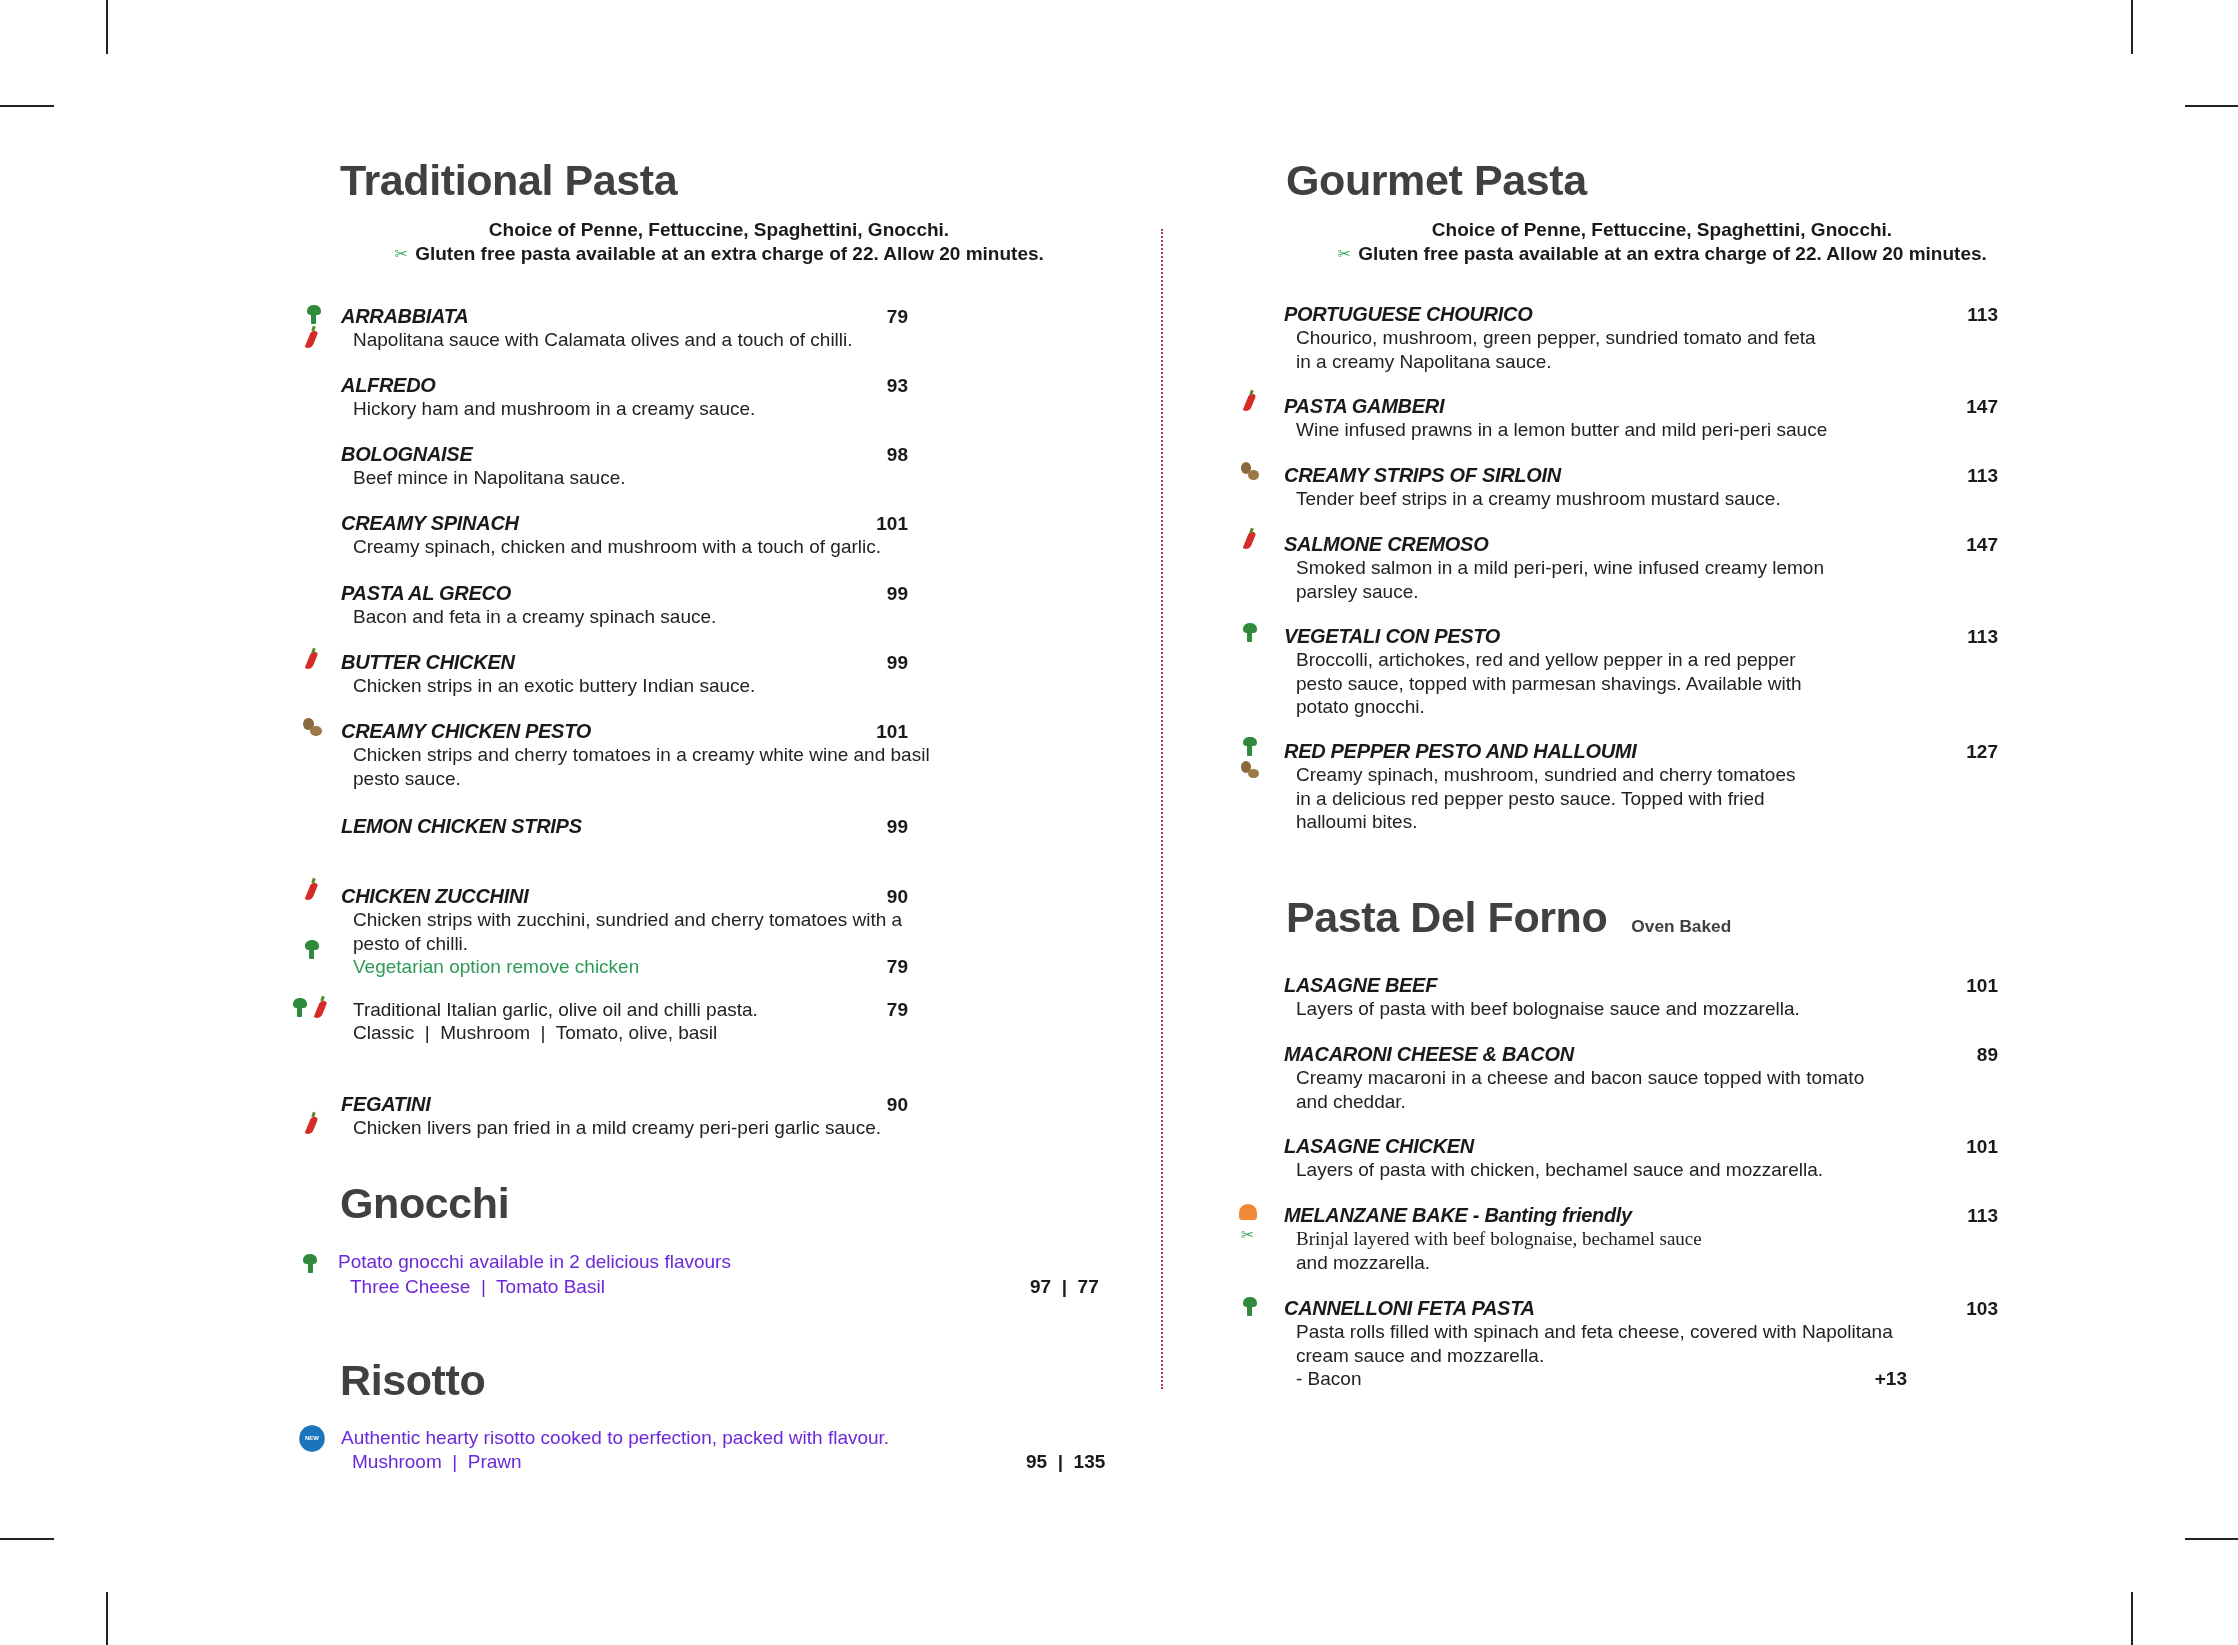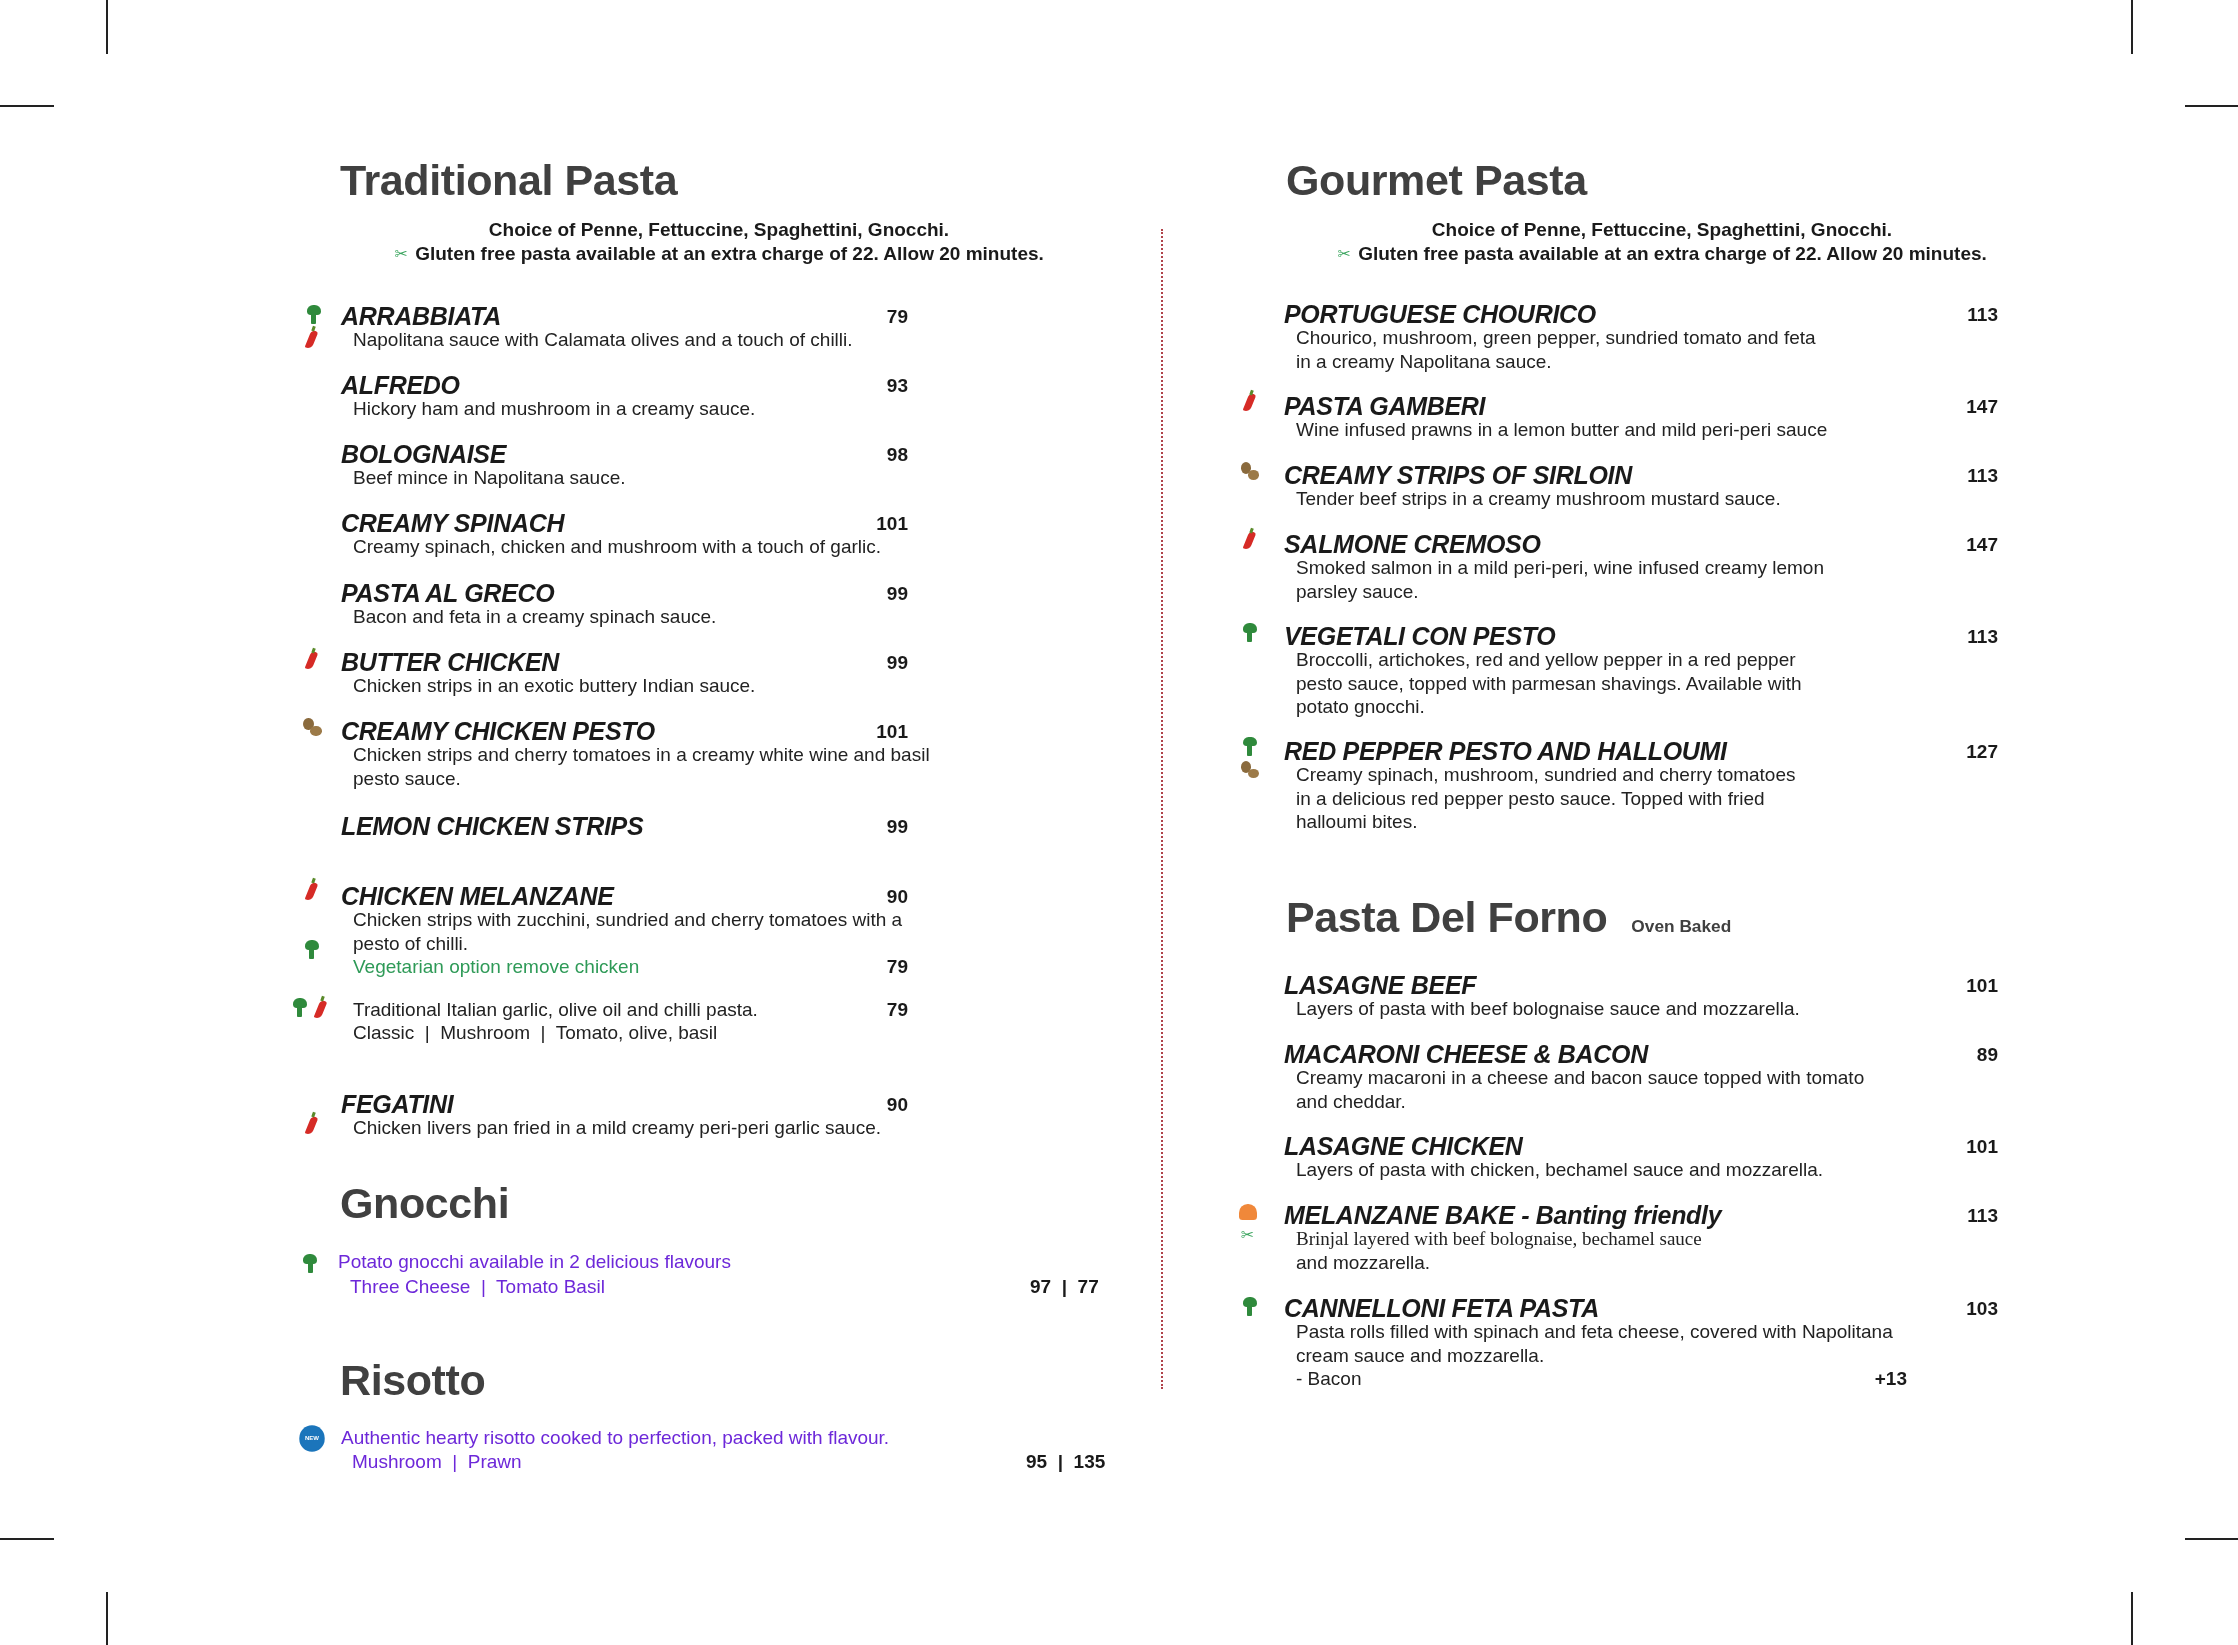--- a/index.html
+++ b/index.html
@@ -18,21 +18,21 @@
   .col { position: absolute; top: 0; }
   .col.left { left: 286px; width: 831px; }
   .col.right { left: 1229px; width: 831px; }
 
   .section-title { position: absolute; font-weight: bold; font-size: 43px; letter-spacing: -0.4px; color: #404040; }
   .section-sub { font-size: 17.3px; font-weight: bold; margin-left: 24px; letter-spacing: 0; }
   .intro { position: absolute; text-align: center; font-weight: bold; font-size: 19px; line-height: 24px; }
   .intro .line2 { display: flex; align-items: center; justify-content: center; gap: 7px; }
 
   .item { position: absolute; width: 100%; }
-  .item .name { font-weight: bold; font-style: italic; font-size: 25px; letter-spacing: -0.3px; line-height: 23.4px; padding-left: 55px; }
+  .item .name { font-weight: bold; font-style: italic; font-size: 20px; letter-spacing: -0.3px; line-height: 23.4px; padding-left: 55px; }
   .item .desc { font-size: 19px; line-height: 23.4px; padding-left: 67px; color: #222; }
   .item .desc.green { color: #2e9a57; }
   .item .price { position: absolute; top: 0; font-weight: bold; font-size: 19px; line-height: 23.4px; text-align: right; }
   .item .price2 { position: absolute; font-weight: bold; font-size: 19px; line-height: 23.4px; text-align: right; }
   .icon { position: absolute; display: block; }
 
   
   .ic-broc { width: 14px; height: 19px; }
   .ic-broc::before { content: ""; position: absolute; left: 0; top: 0; width: 14px; height: 9.5px; background: #2f8a3c; border-radius: 7px 7px 4.3px 4.3px; }
   .ic-broc::after { content: ""; position: absolute; left: 4.3px; top: 7.8px; width: 5.2px; height: 11.3px; background: #2f8a3c; border-radius: 0.9px; }
@@ -116,21 +116,21 @@
         <div class="desc" style="white-space: pre;">Chicken strips and cherry tomatoes in a creamy white wine and basil</div>
         <div class="desc" style="white-space: pre;">pesto sauce.</div>
         <div class="price" style="right: 209px;">101</div>
         <span class="icon ic-beans" style="left: 17.3px; top: -1.7px;"></span>
       </div>
       <div class="item" style="top: 815px;">
         <div class="name">LEMON CHICKEN STRIPS</div>
         <div class="price" style="right: 209px;">99</div>
       </div>
       <div class="item" style="top: 885px;">
-        <div class="name">CHICKEN MELANZANE</div>
+        <div class="name">CHICKEN ZUCCHINI</div>
         <div class="desc" style="white-space: pre;">Chicken strips with zucchini, sundried and cherry tomatoes with a</div>
         <div class="desc" style="white-space: pre;">pesto of chilli.</div>
         <div class="desc green">Vegetarian option remove chicken</div>
         <div class="price2" style="right: 209px; top: 70px;">79</div>
         <div class="price" style="right: 209px;">90</div>
         <span class="icon ic-chilli" style="left: 19px; top: -7px;"></span>
         <span class="icon ic-broc" style="left: 19px; top: 55px;"></span>
       </div>
       <div class="item" style="top: 998px;">
         <div class="desc" style="white-space: pre;">Traditional Italian garlic, olive oil and chilli pasta.</div>

